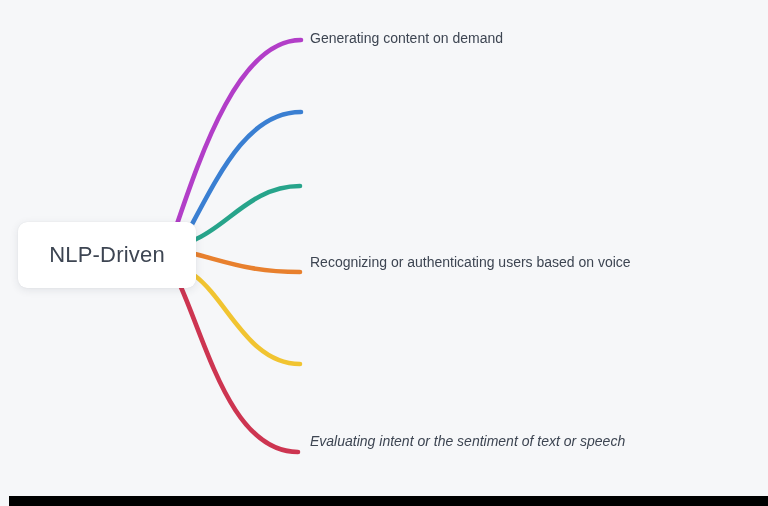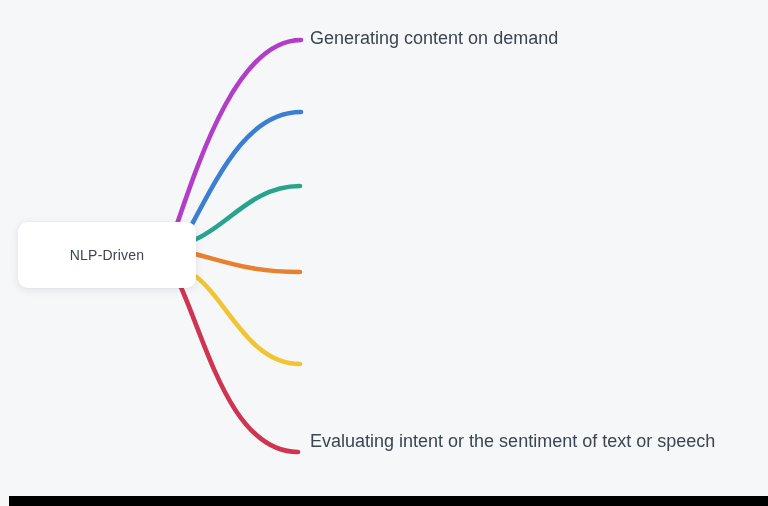--- a/index.html
+++ b/index.html
@@ -27,44 +27,44 @@
   .root-node {
     position: absolute;
     left: 18px; top: 222px;
     width: 178px; height: 66px;
     background: #ffffff;
     border-radius: 9px;
     box-shadow: 0 2px 8px rgba(40,50,70,0.10), 0 0 1px rgba(40,50,70,0.12);
     display: flex;
     align-items: center;
     justify-content: center;
-    font-size: 14px;
+    font-size: 22px;
     color: #3d4552;
     letter-spacing: 0.2px;
     cursor: pointer;
   }
   .branch-label {
     position: absolute;
     left: 310px;
-    font-size: 18px;
+    font-size: 14px;
     line-height: 28px;
     color: #3d4552;
     white-space: nowrap;
     cursor: pointer;
   }
   .branch-label.wrap {
     white-space: normal;
     max-width: 434px;
   }
   .bl-1 { top: 24px; }
   .bl-2 { top: 98px; }
   .bl-3 { top: 173px; }
   .bl-4 { top: 248px; }
   .bl-5 { top: 350px; }
-  .bl-6 { top: 427px; }
+  .bl-6 { top: 427px; font-style: italic; }
   .bottom-bar {
     position: absolute;
     left: 9px; right: 0; bottom: 0;
     height: 10px;
     background: #000000;
   }
 </style>
 </head>
 <body>
 
@@ -80,19 +80,20 @@
   </svg>
 
   <div class="root-node">
     <span>NLP-Driven</span>
   </div>
 
   <div class="branch-label bl-1">Generating content on demand</div>
 
 
 
+  <div class="branch-label bl-4 wrap">Recognizing or authenticating users based on voice</div>
 
 
   <div class="branch-label bl-6 wrap">Evaluating intent or the sentiment of text or speech</div>
 
   <div class="bottom-bar"></div>
 
 </div>
 
 </body></html>

